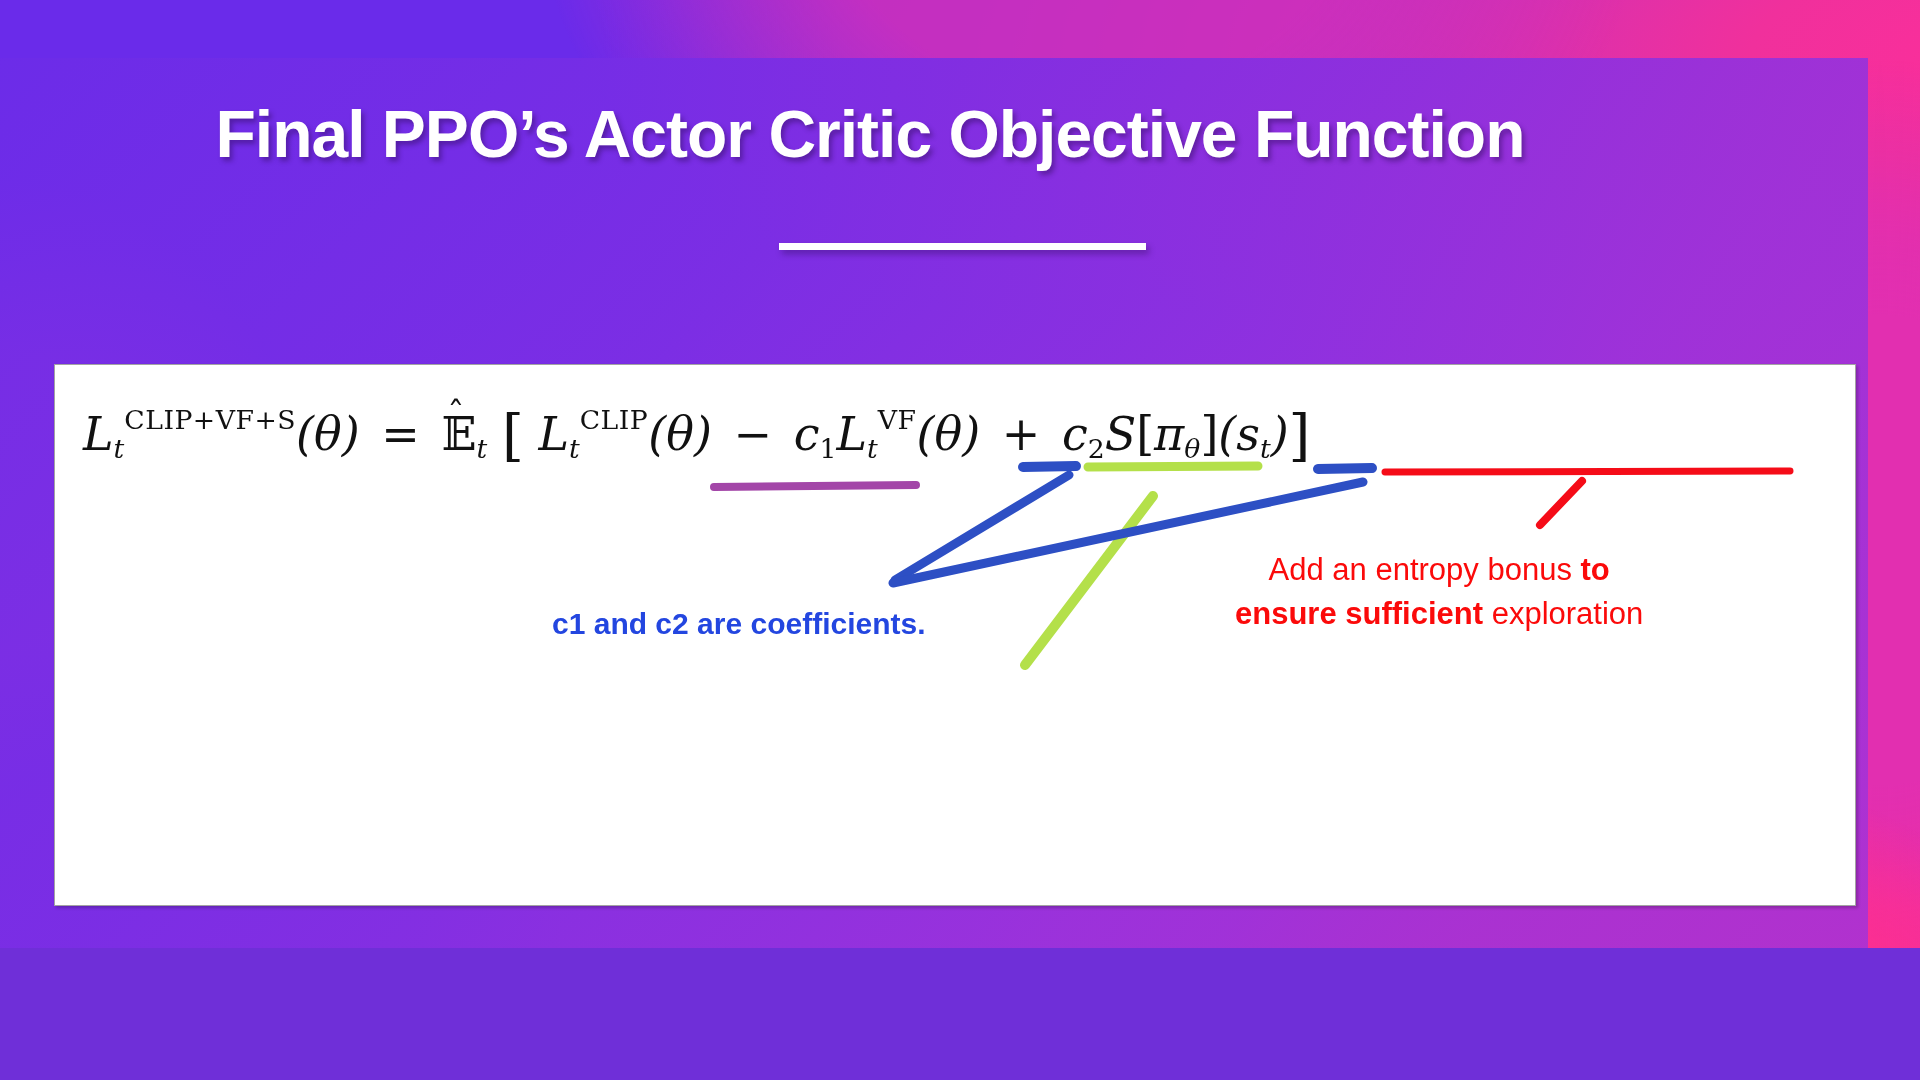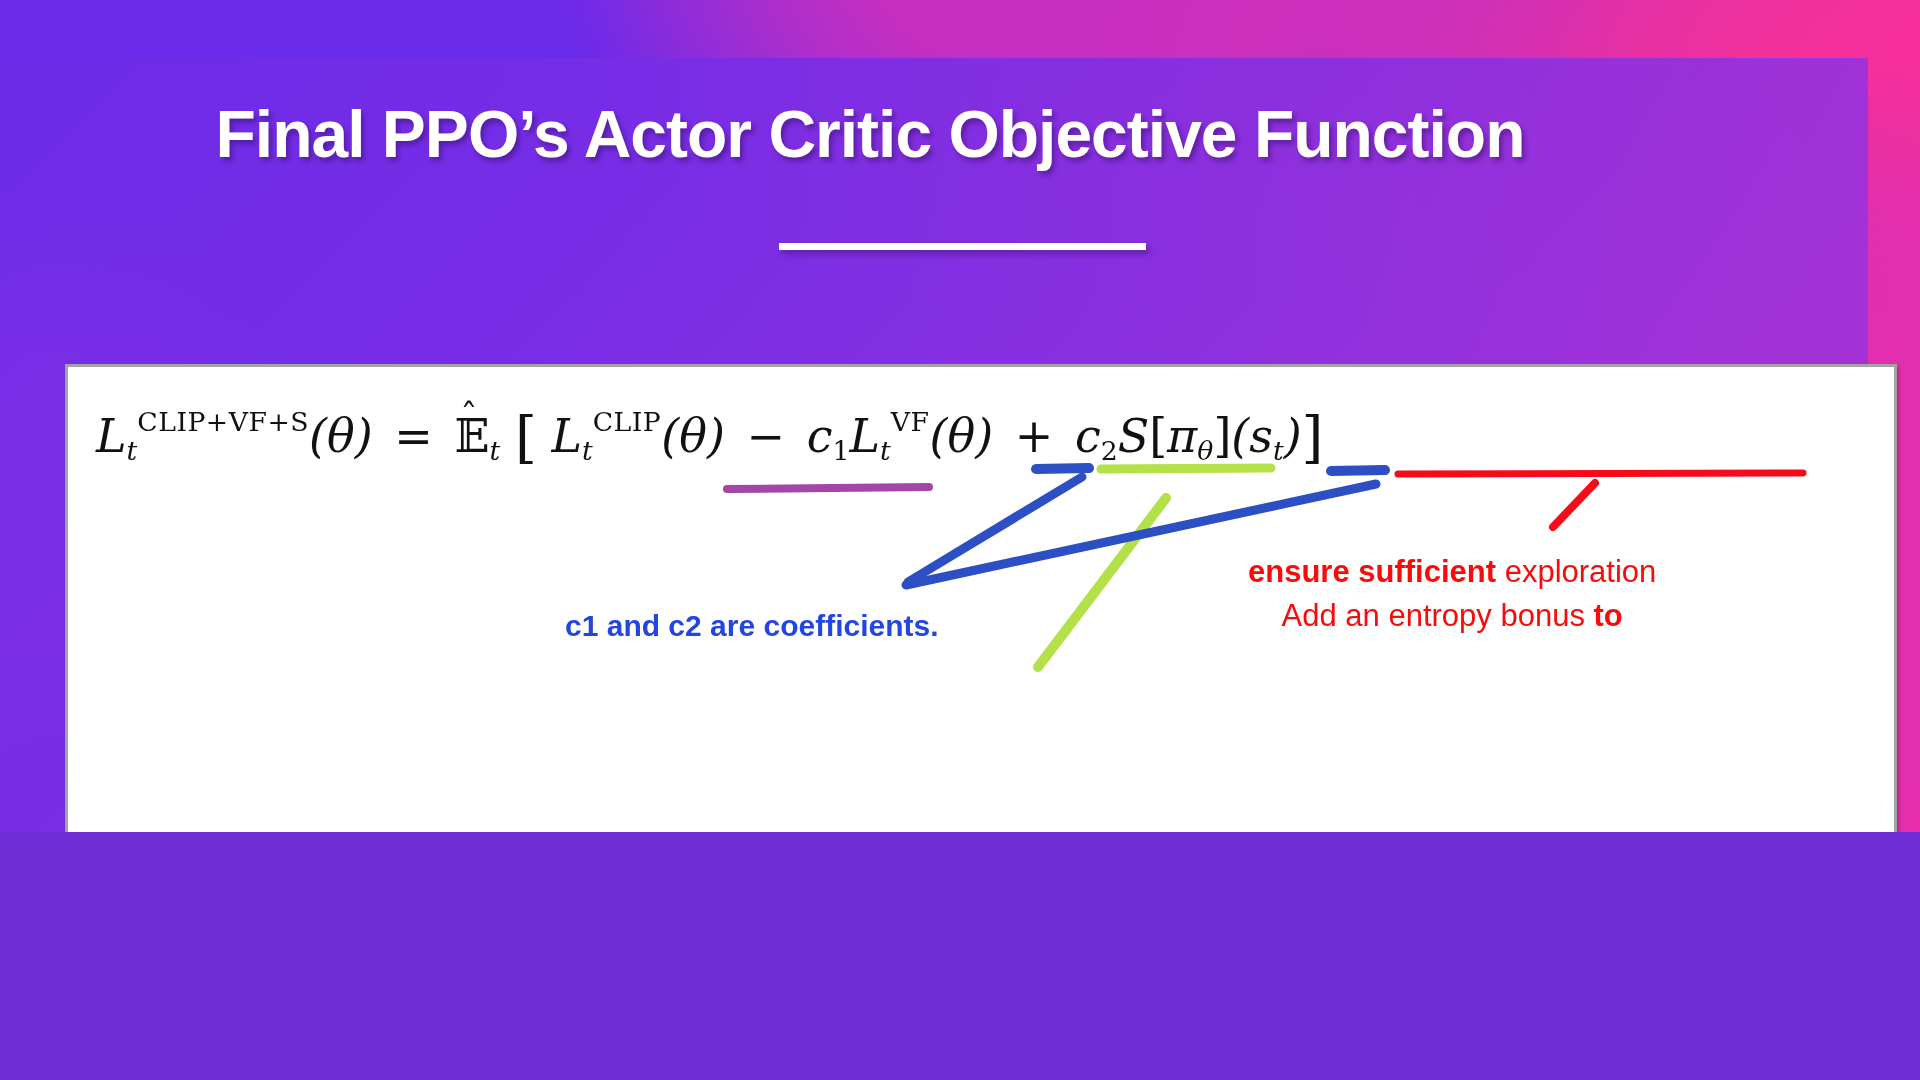--- a/index.html
+++ b/index.html
@@ -1,21 +1,21 @@
 <!DOCTYPE html>
 <html><head>
 <meta charset="utf-8">
 <style>
   html,body{margin:0;padding:0;}
   body{
     width:1920px;height:1080px;overflow:hidden;
     font-family:"Liberation Sans", sans-serif;
     background:#6f2fd8;
   }
-  #slide{position:relative;width:1920px;height:832px;overflow:hidden;}
+  #slide{position:relative;width:1920px;height:948px;overflow:hidden;}
 
   
   .bg-base{
     position:absolute;inset:0;
     background:
       radial-gradient(120% 90% at 108% 6%,  #ff2e9a 0%, #f0309c 14%, rgba(226,48,168,0) 48%),
       radial-gradient(95% 80% at 100% 96%, #ff2f93 0%, #e62fa6 18%, rgba(210,46,180,0) 52%),
       radial-gradient(70% 65% at -8% 62%,  #c23bd6 0%, rgba(152,58,224,0) 60%),
       linear-gradient(128deg,#6a2ce8 0%, #7b2fe4 30%, #9a31dd 58%, #c630cb 78%, #ee2fa6 100%);
   }
@@ -66,26 +66,25 @@
     white-space:nowrap;
   }
   .title-rule{
     position:absolute;left:779px;top:243px;width:367px;height:7px;
     background:#ffffff;
     box-shadow:3px 4px 6px rgba(40,10,80,0.40);
   }
 
   
   .card{
-    position:absolute;left:65px;top:364px;width:1800px;height:540px;
+    position:absolute;left:54px;top:364px;width:1800px;height:540px;
     background:#ffffff;
-    border:3px solid #a3a3a3;
+    border:1px solid #a3a3a3;
     box-shadow:2px 2px 3px rgba(0,0,0,0.22);
     overflow:hidden;
-    padding-left:26px;
   }
 
   
   .eq{
     position:absolute;left:28px;top:42px;width:1740px;
     color:#111;
     font-family:"DejaVu Serif","Liberation Serif",serif;
     font-style:italic;
     font-size:46px;
     white-space:nowrap;
@@ -179,18 +178,18 @@
         <line x1="1330" y1="107" x2="1735" y2="106" stroke="#f50c18" stroke-width="7"></line>
 
         <line x1="1485" y1="160" x2="1527" y2="116" stroke="#f50c18" stroke-width="8"></line>
       </g>
     </svg>
 
     <div class="note note-blue">c1 and c2 are coefficients.</div>
 
 
     <div class="note note-red">
+      <div><span>Add an entropy bonus </span><b>to</b></div>
       <div><b>ensure sufficient</b><span> exploration</span></div>
-      <div><span>Add an entropy bonus </span><b>to</b></div>
     </div>
 
   </div>
 </div>
 
 </body></html>

